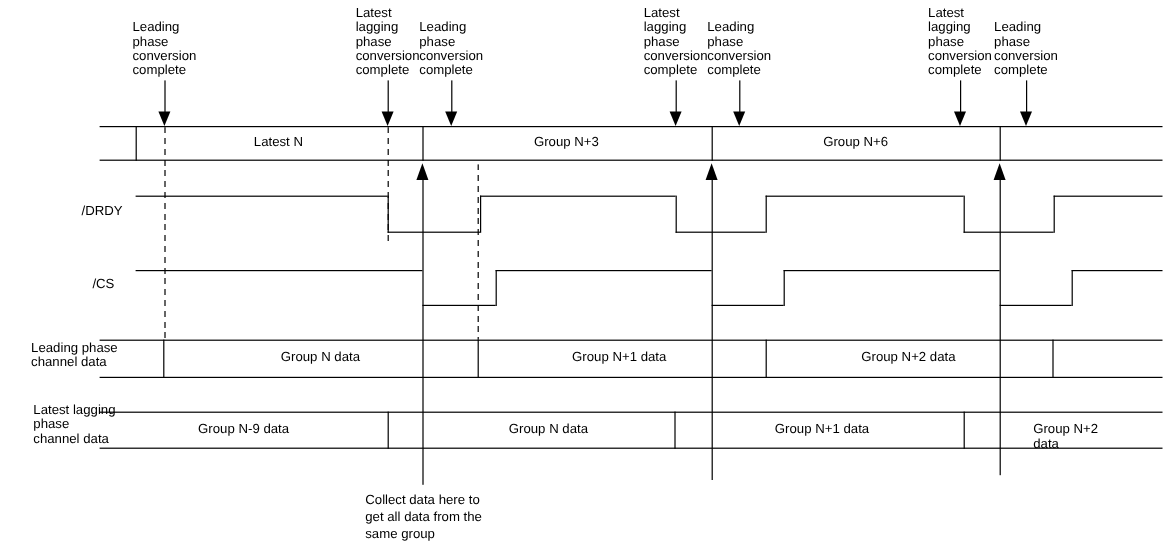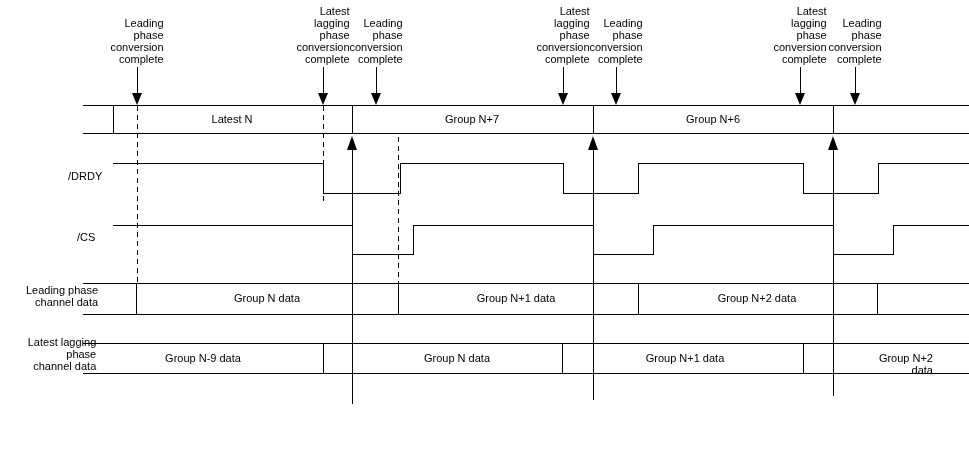--- a/index.html
+++ b/index.html
@@ -2,21 +2,21 @@
 <html><head>
 <meta charset="utf-8">
 <style>
   html,body{margin:0;padding:0;background:#fff}
   .stage{position:relative;width:969px;height:455px;background:#ffffff;
          font-family:"Liberation Sans",sans-serif;color:#000;overflow:hidden}
   .hl{position:absolute;background:#000;height:1.3px}
   .vl{position:absolute;background:#000;width:1.3px}
   .dash{position:absolute;width:1.3px;
         background:repeating-linear-gradient(180deg,#000 0 5px,transparent 5px 9px)}
-  .txt{position:absolute;font-size:11px;line-height:12px;text-align:right;
+  .txt{position:absolute;font-size:11px;line-height:12px;text-align:left;
        white-space:pre-line;transform:translateX(-50%)}
   .sig{position:absolute;font-size:11px;line-height:12px;white-space:nowrap}
   .note{line-height:14px}
   .tri-down{position:absolute;width:0;height:0;transform:translateX(-50%);
             border-left:5px solid transparent;border-right:5px solid transparent;
             border-top:12px solid #000}
   .tri-up{position:absolute;width:0;height:0;transform:translateX(-50%);
           border-left:5px solid transparent;border-right:5px solid transparent;
           border-bottom:14px solid #000}
 </style>
@@ -77,21 +77,21 @@
   <div class="vl" style="left:855px;top:67px;height:27px"></div>
   <div class="tri-down" style="left:855px;top:93px"></div>
 
   <div class="hl" style="left:83px;top:105px;width:886px"></div>
   <div class="hl" style="left:83px;top:133px;width:886px"></div>
   <div class="vl" style="left:113px;top:105px;height:29px"></div>
   <div class="vl" style="left:352px;top:105px;height:29px"></div>
   <div class="vl" style="left:593px;top:105px;height:29px"></div>
   <div class="vl" style="left:833px;top:105px;height:29px"></div>
   <div class="txt" style="left:232px;top:113px">Latest N</div>
-  <div class="txt" style="left:472px;top:113px">Group N+7</div>
+  <div class="txt" style="left:472px;top:113px">Group N+3</div>
   <div class="txt" style="left:713px;top:113px">Group N+6</div>
 
   <div class="tri-up" style="left:352px;top:136px"></div>
   <div class="vl" style="left:352px;top:148px;height:256px"></div>
   <div class="tri-up" style="left:593px;top:136px"></div>
   <div class="vl" style="left:593px;top:148px;height:252px"></div>
   <div class="tri-up" style="left:833px;top:136px"></div>
   <div class="vl" style="left:833px;top:148px;height:248px"></div>
 
   <div class="dash" style="left:137px;top:106px;height:177px"></div>
@@ -143,14 +143,17 @@
   <div class="hl" style="left:83px;top:343px;width:886px"></div>
   <div class="hl" style="left:83px;top:373px;width:886px"></div>
   <div class="vl" style="left:323px;top:343px;height:31px"></div>
   <div class="vl" style="left:562px;top:343px;height:31px"></div>
   <div class="vl" style="left:803px;top:343px;height:31px"></div>
   <div class="txt" style="left:203px;top:352px">Group N-9 data</div>
   <div class="txt" style="left:457px;top:352px">Group N data</div>
   <div class="txt" style="left:685px;top:352px">Group N+1 data</div>
   <div class="txt" style="left:897px;top:352px">Group N+2 data</div>
 
+  <div class="txt note" style="left:353px;top:410px">Collect data here to
+get all data from the
+same group</div>
 
 </div>
 
 </body></html>

